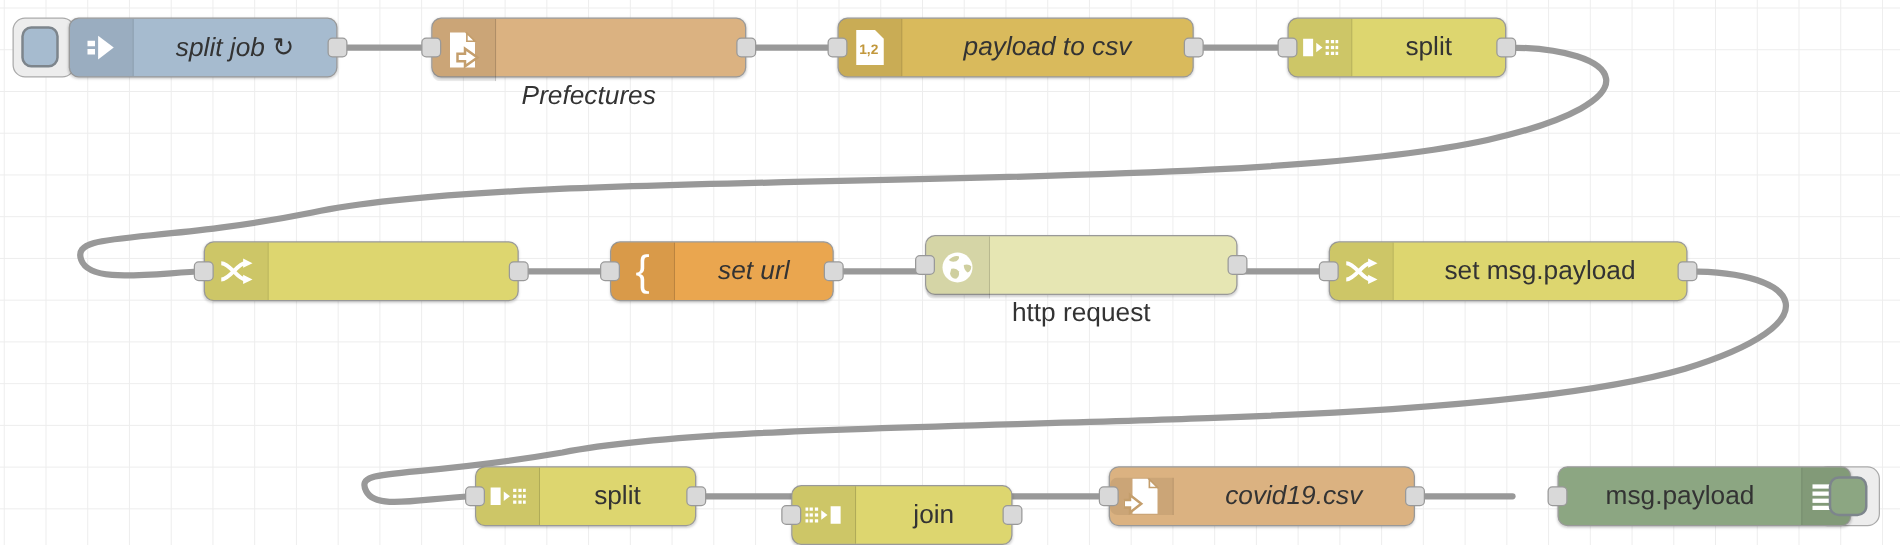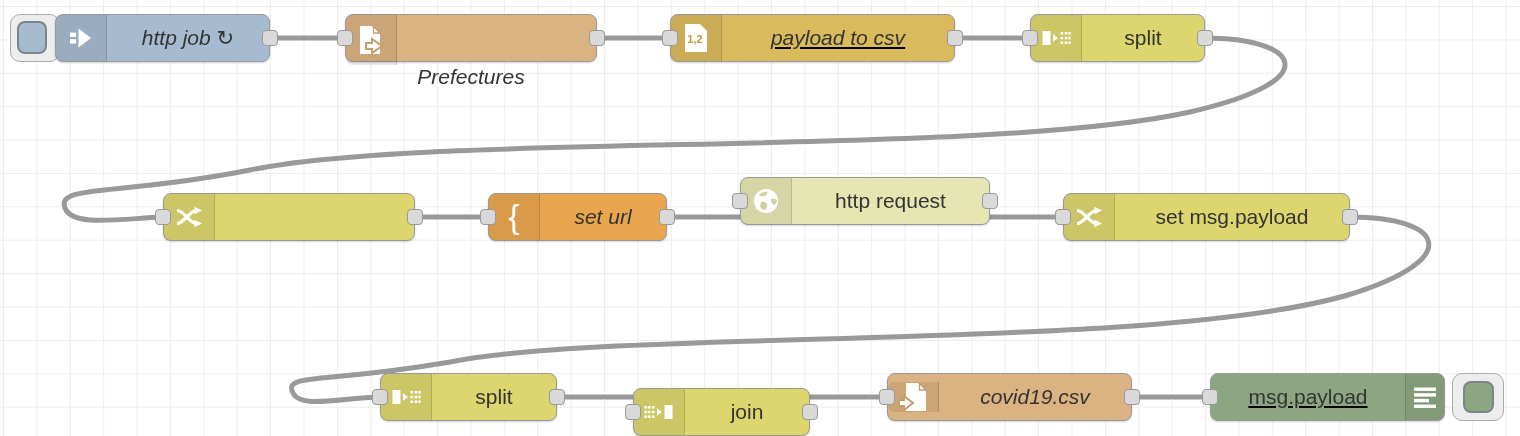--- a/index.html
+++ b/index.html
@@ -96,38 +96,38 @@
   <div class="sq-btn" style="left:1463px;top:381px;width:31px;height:32px;background:#8ca682;"></div>
 
   <div class="node c-inject mod" style="left:55px;top:14px;width:215px;">
     <div class="icon-region">
       <svg width="26" height="26" viewBox="0 0 26 26" fill="#fff">
         <rect x="2" y="7.6" width="6" height="4.4"></rect>
         <rect x="2" y="14.2" width="6" height="4.4"></rect>
         <path d="M10.5 3.5 L23 13 L10.5 22.5 Z"></path>
       </svg>
     </div>
-    <span class="label">http job ↻</span>
+    <span class="label">split job ↻</span>
     <div class="port out"></div>
   </div>
 
   <div class="node c-file mod" style="left:345px;top:14px;width:252px;flex-direction:column;">
     <div class="icon-region">
       <svg width="28" height="30" viewBox="0 0 28 30">
         <path d="M3 1 h12 l8 8 v20 h-20 z" fill="#fff"></path>
         <path d="M16.5 1.5 l6.5 6.5 h-6.5 z" fill="#fff" stroke="#c49e6c" stroke-width="1.3"></path>
         <path d="M9 18 h6 v-4 l10 7 -10 7 v-4 h-6 z" fill="#fff" stroke="#c49e6c" stroke-width="2"></path>
       </svg>
     </div>
     <span class="label">Prefectures</span>
     <div class="port in"></div>
     <div class="port out"></div>
   </div>
 
-  <div class="node c-csv mod" style="left:670px;top:14px;width:285px;text-decoration:underline;">
+  <div class="node c-csv mod" style="left:670px;top:14px;width:285px;">
     <div class="icon-region">
       <svg width="26" height="30" viewBox="0 0 26 30">
         <path d="M2 1 h15 l7 7 v21 h-22 z" fill="#fff"></path>
         <text x="12" y="20" font-size="11" font-weight="bold" fill="#c2983d" text-anchor="middle">1,2</text>
       </svg>
     </div>
     <span class="label">payload to csv</span>
     <div class="port in"></div>
     <div class="port out"></div>
   </div>
@@ -170,21 +170,21 @@
     <div class="icon-region">
       <svg width="26" height="40" viewBox="0 0 26 40">
         <text x="13" y="31" font-size="34" fill="#fff" text-anchor="middle">{</text>
       </svg>
     </div>
     <span class="label">set url</span>
     <div class="port in"></div>
     <div class="port out"></div>
   </div>
 
-  <div class="node c-http" style="left:740px;top:177px;width:250px;">
+  <div class="node c-http" style="left:740px;top:188px;width:250px;flex-direction:column;">
     <div class="icon-region">
       <svg width="28" height="28" viewBox="0 0 28 28">
         <circle cx="14" cy="14" r="12" fill="#fff"></circle>
         <path d="M7 8 q4 -4 8 -3 q1 2 -2 4 q-4 1 -6 -1 z" fill="#cfcf9f"></path>
         <path d="M9 15 q4 -1 6 2 q1 4 -2 6 q-4 0 -5 -4 z" fill="#cfcf9f"></path>
         <path d="M19 12 q4 -1 6 1 q0 4 -3 5 q-3 -2 -3 -6 z" fill="#cfcf9f"></path>
       </svg>
     </div>
     <span class="label">http request</span>
     <div class="port in"></div>
@@ -253,21 +253,21 @@
         <path d="M7 1 h12 l8 8 v20 h-20 z" fill="#fff"></path>
         <path d="M20.5 1.5 l6.5 6.5 h-6.5 z" fill="#fff" stroke="#c49e6c" stroke-width="1.3"></path>
         <path d="M0 18 h5 v-4 l9 7 -9 7 v-4 h-5 z" fill="#fff" stroke="#c49e6c" stroke-width="2"></path>
       </svg>
     </div>
     <span class="label">covid19.csv</span>
     <div class="port in"></div>
     <div class="port out"></div>
   </div>
 
-  <div class="node c-debug" style="left:1210px;top:373px;width:235px;text-decoration:underline;">
+  <div class="node c-debug" style="left:1246px;top:373px;width:235px;">
     <span class="label">msg.payload</span>
     <div class="icon-region right">
       <svg width="24" height="26" viewBox="0 0 24 26" fill="#fff">
         <rect x="1" y="3.5" width="22" height="3.4"></rect>
         <rect x="1" y="9.2" width="22" height="3.4"></rect>
         <rect x="1" y="14.9" width="15" height="3.4"></rect>
         <rect x="1" y="20.6" width="22" height="3.4"></rect>
       </svg>
     </div>
     <div class="port in"></div>

